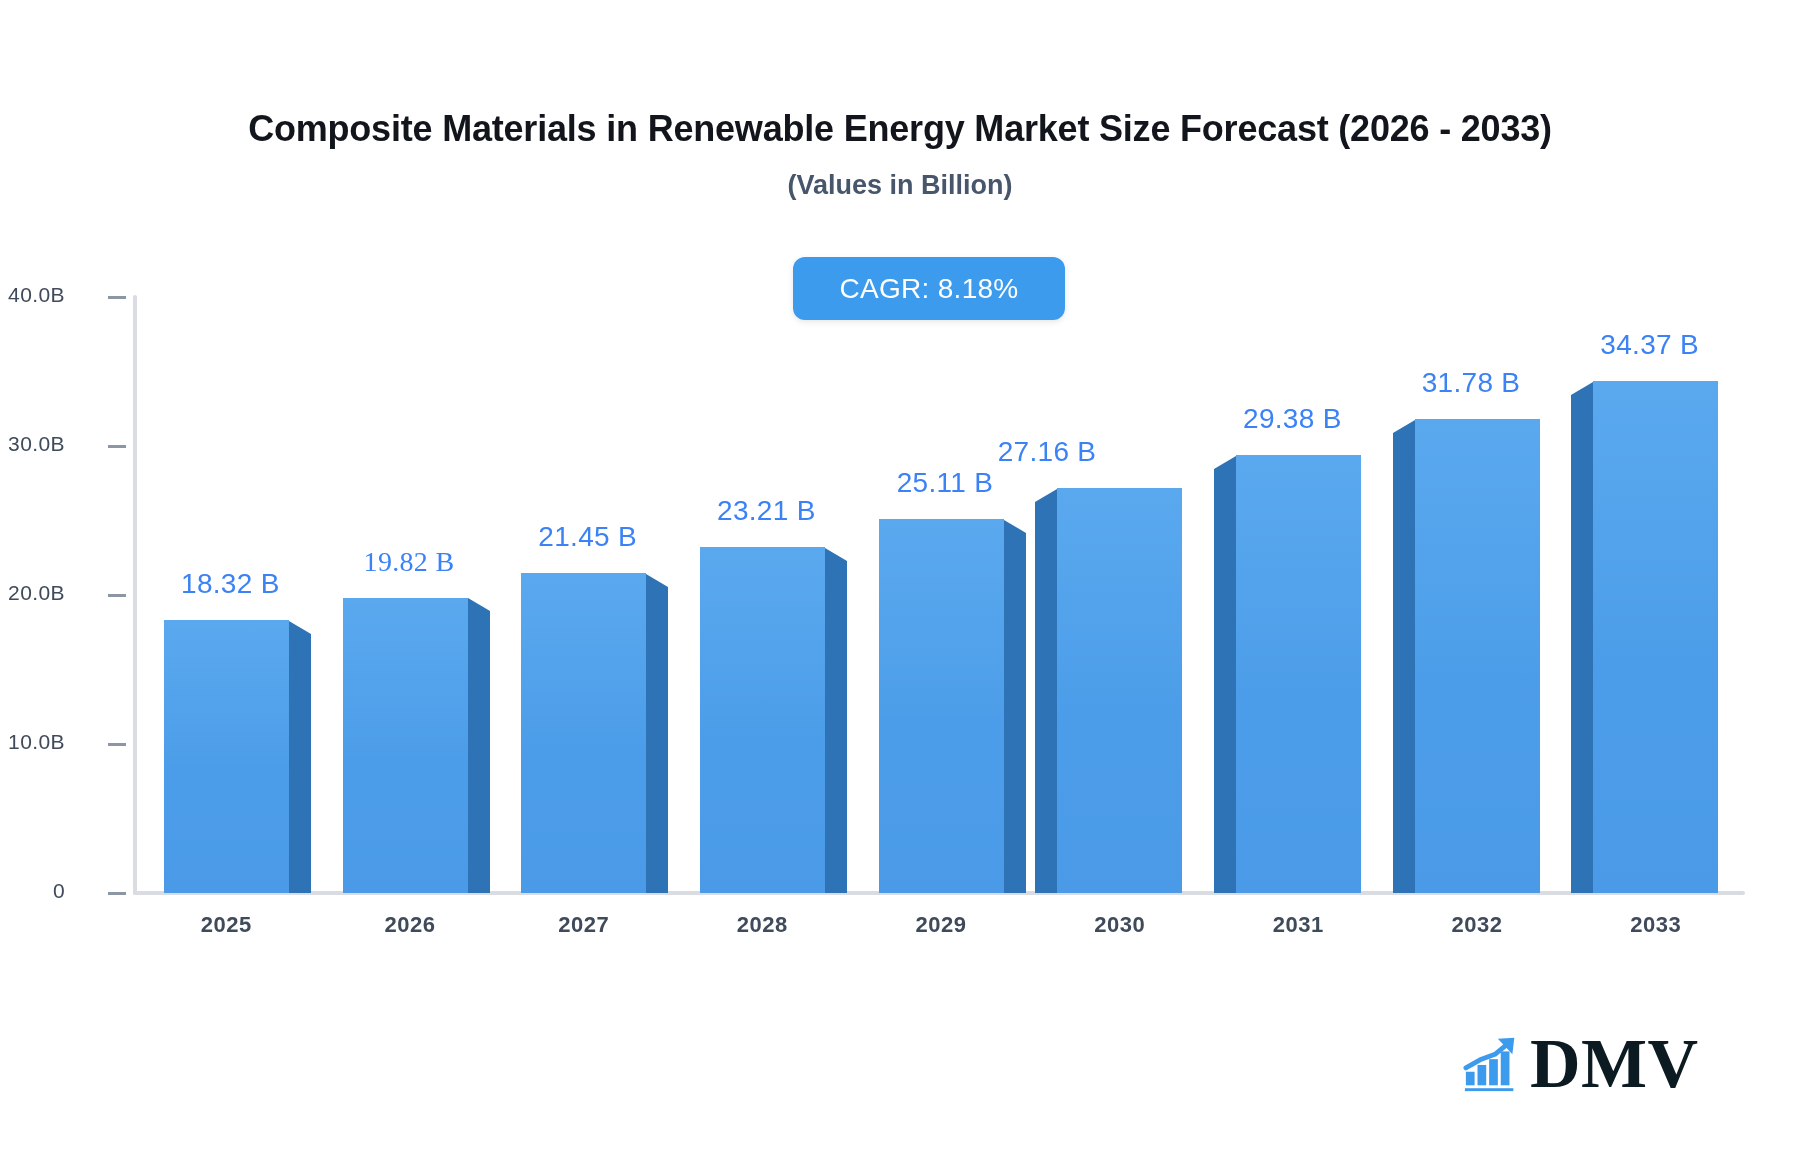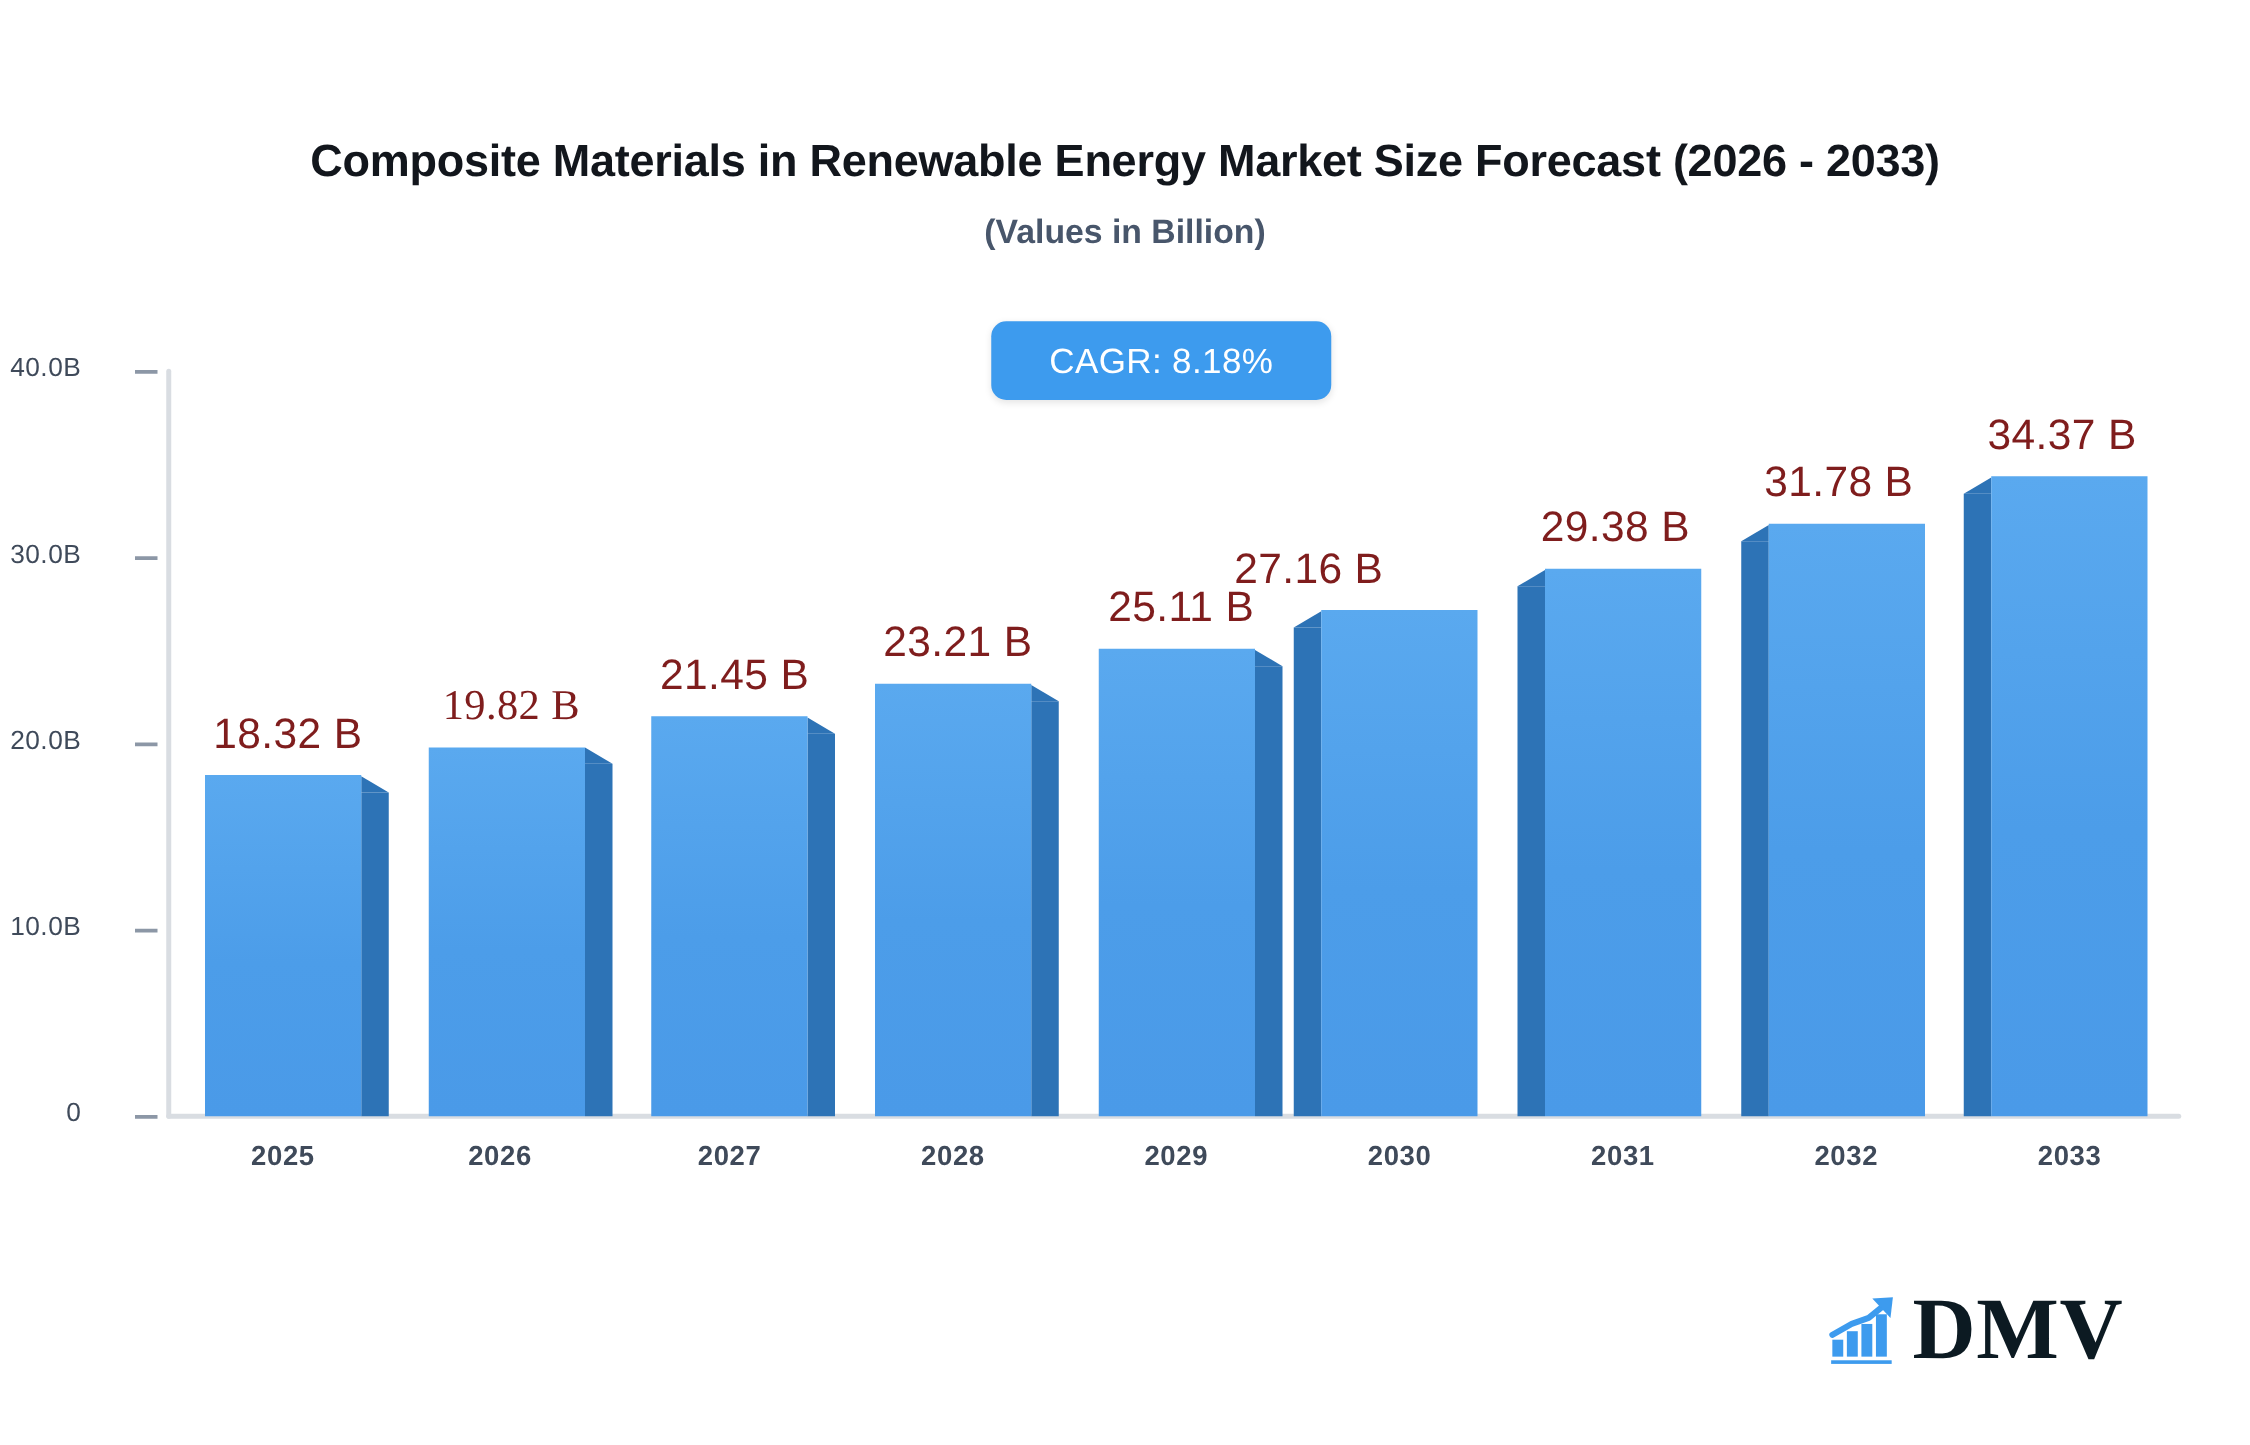--- a/index.html
+++ b/index.html
@@ -120,22 +120,22 @@
     width: 22px;
     background: #2d73b6;
   }
   .bar-side.right { left: 100%; }
   .bar-side.left  { right: 100%; }
   .bar-label {
     position: absolute;
     left: 50%;
     transform: translateX(-50%);
     white-space: nowrap;
-    font-size: 34px;
-    color: #7f1d1d;
+    font-size: 28px;
+    color: #3b82f6;
     letter-spacing: 0.3px;
   }
 
   .x-label {
     position: absolute;
     top: 912px;
     text-align: center;
     font-size: 22px;
     font-weight: 700;
     color: #3f4a5a;
@@ -241,21 +241,21 @@
       <div class="bar-label" style="left: 1471px; top: 367.478px; position: absolute;">31.78 B</div>
       <div class="bar-group" style="left: 1593.17px; width: 125px; height: 512.113px;">
         <div class="bar-side left" style="height: 498.473px;"></div>
         <div style="position: absolute; bottom: 498.473px; width: 0px; height: 0px; border-style: solid; right: 100%; border-width: 0px 0px 13.64px 22px; border-color: transparent transparent rgb(45, 115, 182);"></div>
         <div class="bar-front" style="height: 512.113px;"></div>
       </div>
       <div class="bar-label" style="left: 1649.67px; top: 328.887px; position: absolute;">34.37 B</div>
     </div>
   <div id="x-labels">
       <div class="x-label" style="left: 166.333px; width: 120px;">2025</div>
-      <div class="x-label" style="left: 340px; width: 120px;">2026</div>
+      <div class="x-label" style="left: 350px; width: 120px;">2026</div>
       <div class="x-label" style="left: 523.667px; width: 120px;">2027</div>
       <div class="x-label" style="left: 702.333px; width: 120px;">2028</div>
       <div class="x-label" style="left: 881px; width: 120px;">2029</div>
       <div class="x-label" style="left: 1059.67px; width: 120px;">2030</div>
       <div class="x-label" style="left: 1238.33px; width: 120px;">2031</div>
       <div class="x-label" style="left: 1417px; width: 120px;">2032</div>
       <div class="x-label" style="left: 1595.67px; width: 120px;">2033</div>
     </div>
 
   <div class="logo">

